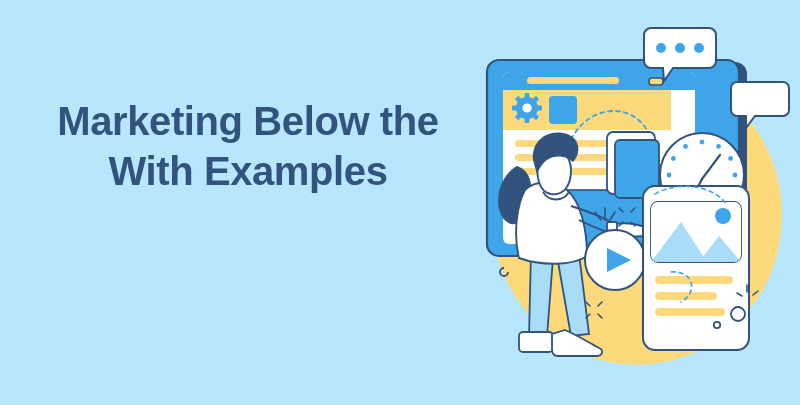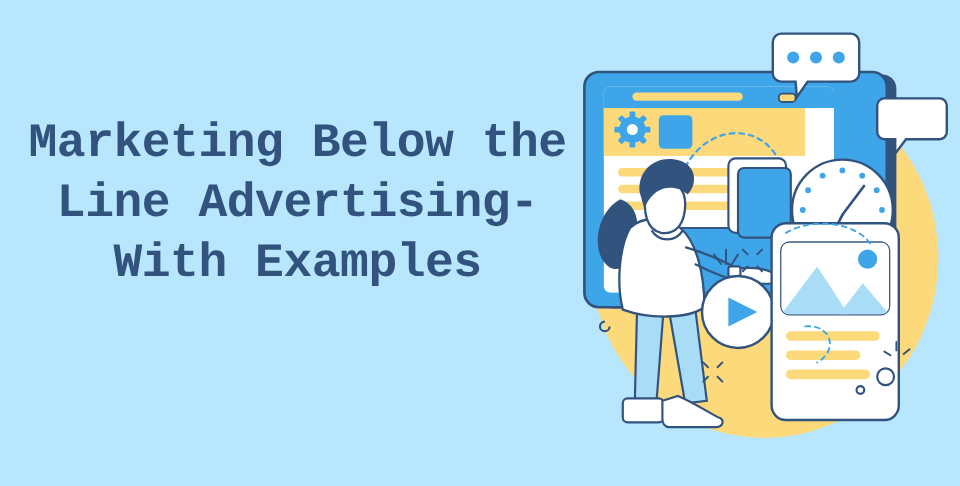--- a/index.html
+++ b/index.html
@@ -21,21 +21,21 @@
   }
   #headline-block {
     position: absolute;
     left: 18px;
     top: 96px;
     width: 460px;
     text-align: center;
   }
   .headline-line {
     display: block;
-    font-family: Liberation Mono, monospace;
+    font-family: Liberation Sans, sans-serif;
     font-weight: 700;
     font-size: 40px;
     line-height: 50px;
     letter-spacing: -0.4px;
     color: #31537e;
     white-space: nowrap;
   }
   #illustration {
     position: absolute;
     left: 455px;
@@ -49,21 +49,20 @@
     height: 100%;
   }
 </style>
 </head>
 <body>
 
 <div id="banner">
 
   <div id="headline-block">
     <span class="headline-line">Marketing Below the</span>
-    <span class="headline-line">Line Advertising-</span>
     <span class="headline-line">With Examples</span>
   </div>
 
   <div id="illustration">
     <svg viewBox="0 0 350 365" xmlns="http://www.w3.org/2000/svg">
       <defs>
         <clipPath id="screenClip">
           <rect x="48" y="52" width="192" height="172" rx="6"></rect>
         </clipPath>
         <clipPath id="mobileImgClip">

